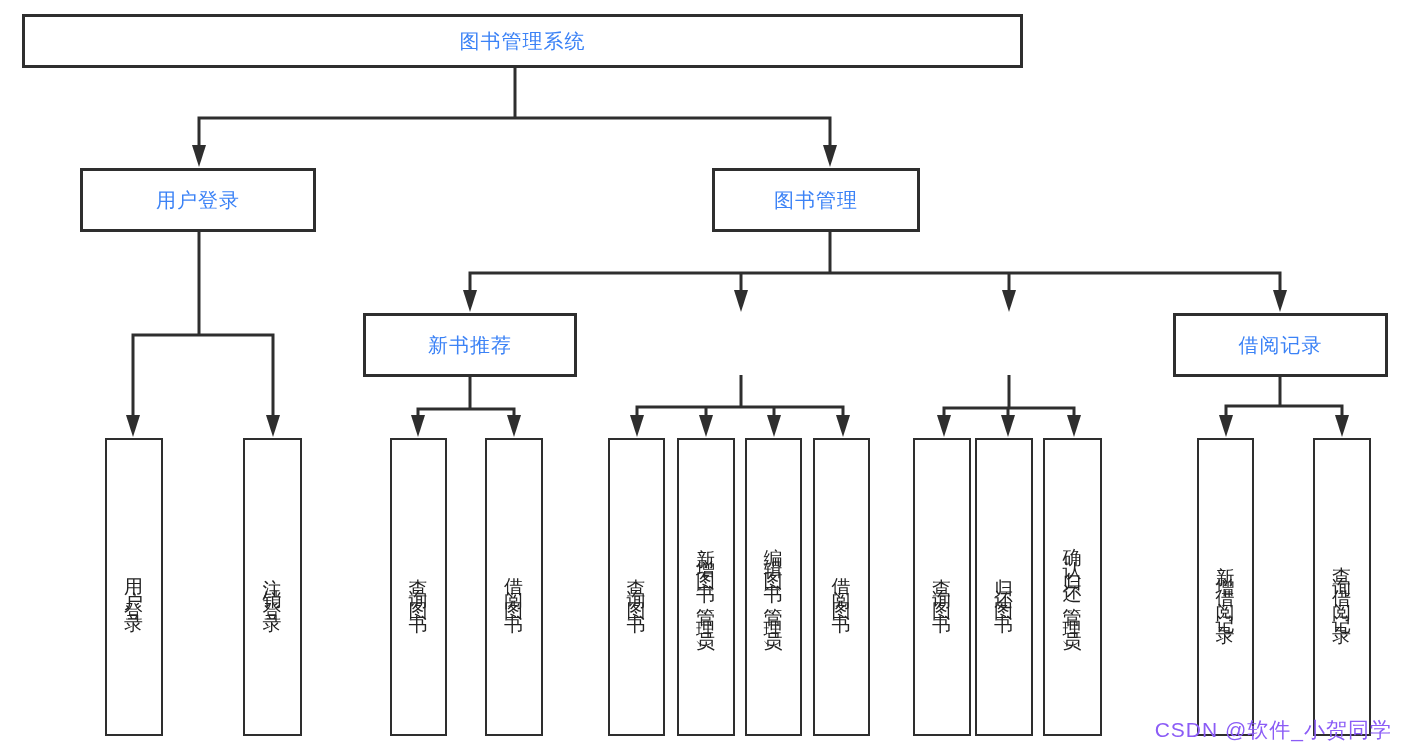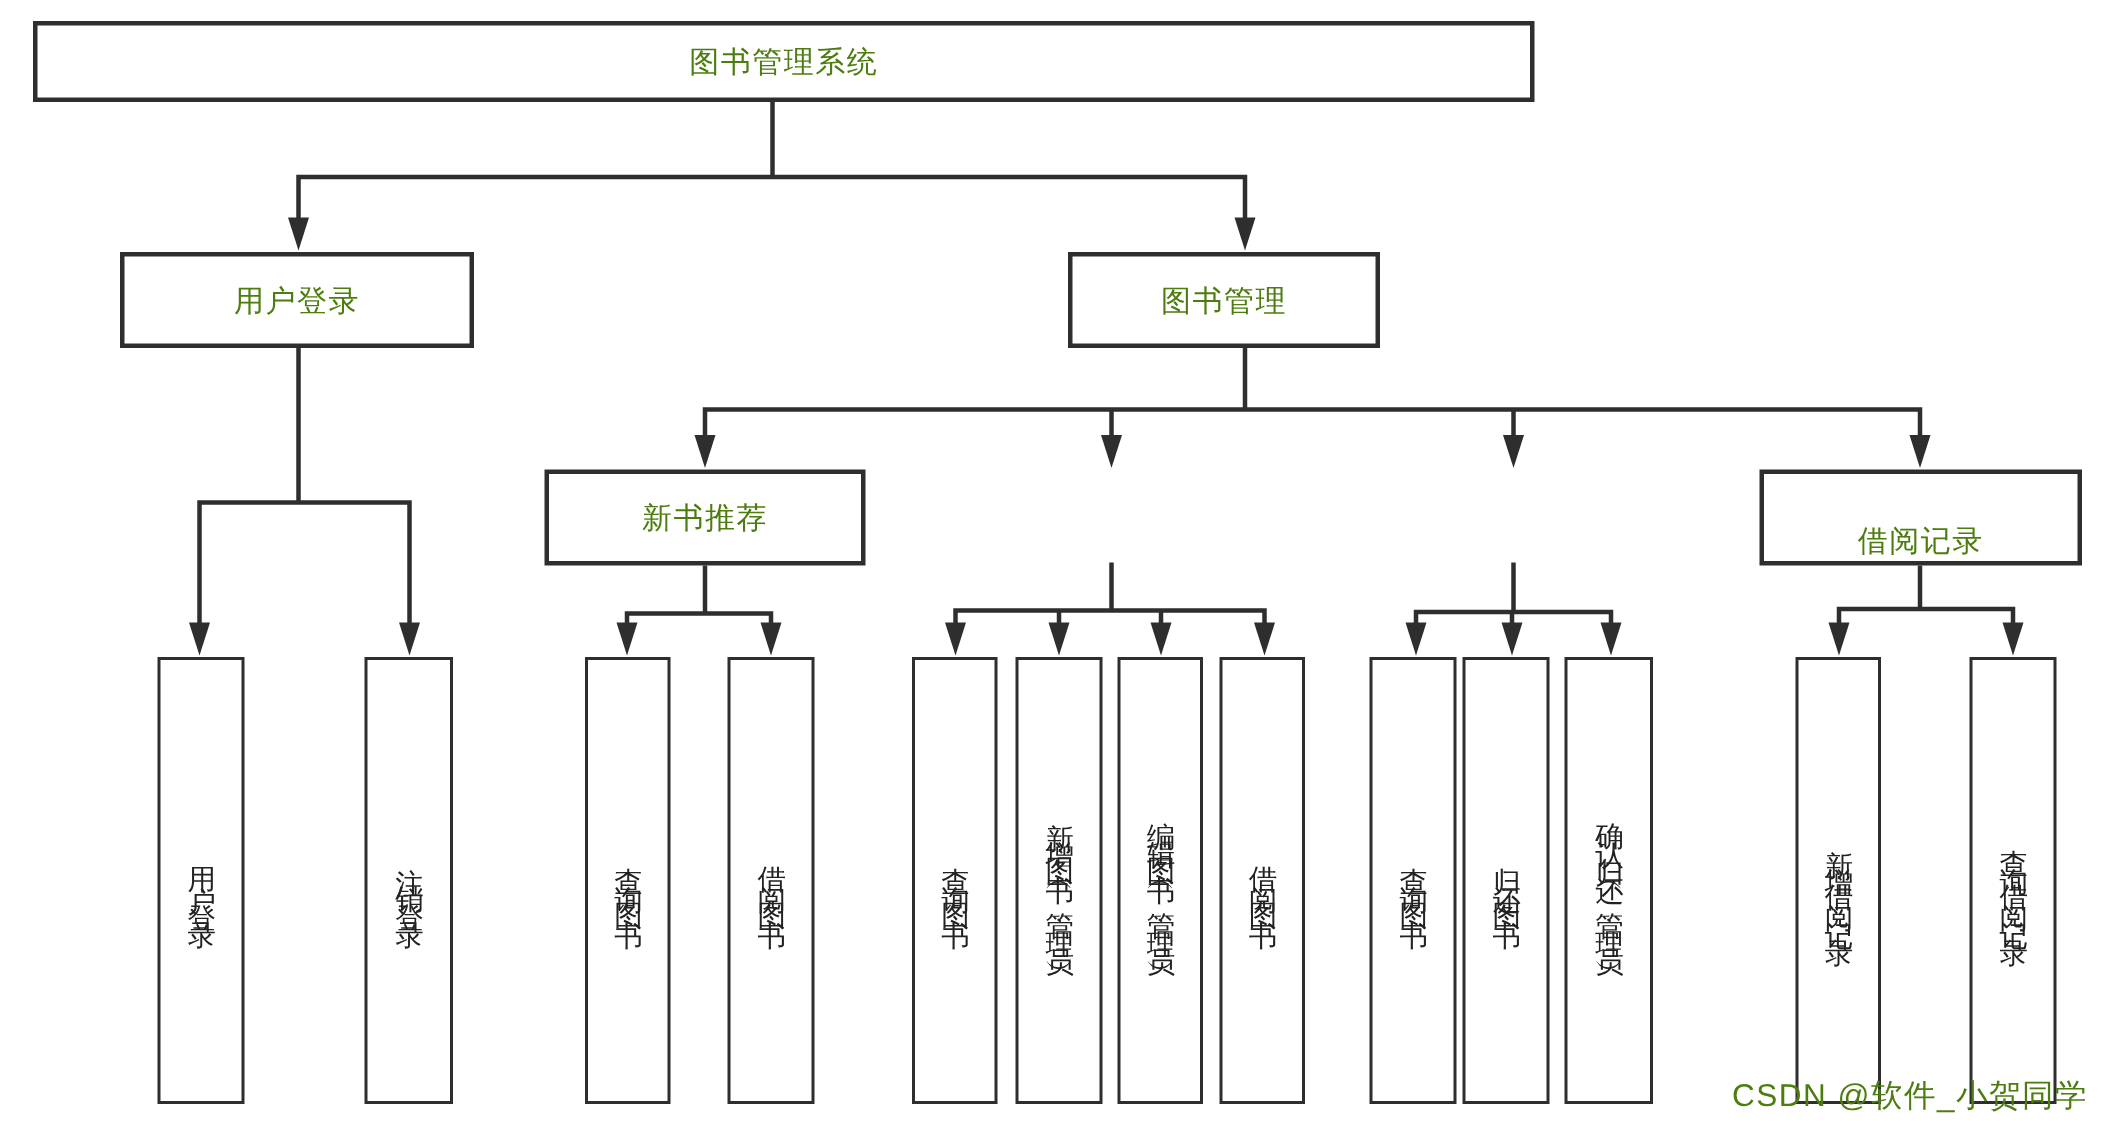--- a/index.html
+++ b/index.html
@@ -20,21 +20,21 @@
   .node {
     position: absolute;
     background: #ffffff;
     border: 3px solid #2e2e2e;
     box-sizing: border-box;
     display: flex;
     align-items: center;
     justify-content: center;
     font-size: 20px;
     letter-spacing: 1px;
-    color: #4d7c0f;
+    color: #3b82f6;
     z-index: 2;
   }
   .leaf {
     position: absolute;
     top: 438px;
     height: 298px;
     background: #ffffff;
     border: 2.5px solid #2e2e2e;
     box-sizing: border-box;
     display: flex;
@@ -49,21 +49,21 @@
     letter-spacing: 12px;
     line-height: 1;
     color: #222222;
     white-space: nowrap;
   }
   .watermark {
     position: absolute;
     top: 716px;
     right: 13px;
     font-size: 21px;
-    color: #4d7c0f;
+    color: #8b5cf6;
     letter-spacing: 1px;
     z-index: 3;
   }
 </style>
 </head>
 <body>
 
 <div class="canvas">
 
   <svg class="connectors" viewBox="0 0 1405 747" xmlns="http://www.w3.org/2000/svg">
@@ -125,21 +125,21 @@
   <div class="node" style="left:80px; top:168px; width:236px; height:64px;">
     <span>用户登录</span>
   </div>
   <div class="node" style="left:712px; top:168px; width:208px; height:64px;">
     <span>图书管理</span>
   </div>
 
   <div class="node" style="left:363px; top:313px; width:214px; height:64px;">
     <span>新书推荐</span>
   </div>
-  <div class="node" style="left:1173px; top:313px; width:215px; height:64px;align-items:flex-end;">
+  <div class="node" style="left:1173px; top:313px; width:215px; height:64px;">
     <span>借阅记录</span>
   </div>
 
   <div class="leaf" style="left:105px; width:58px;">
     <span>用户登录</span>
   </div>
   <div class="leaf" style="left:243px; width:59px;">
     <span>注销登录</span>
   </div>
 

